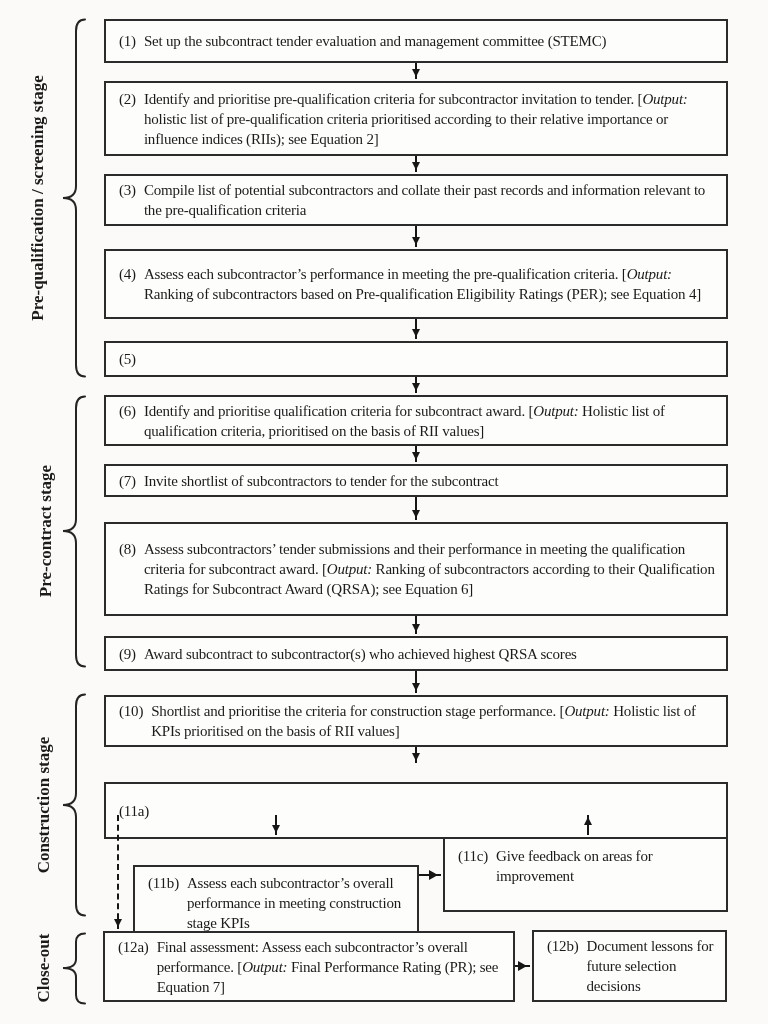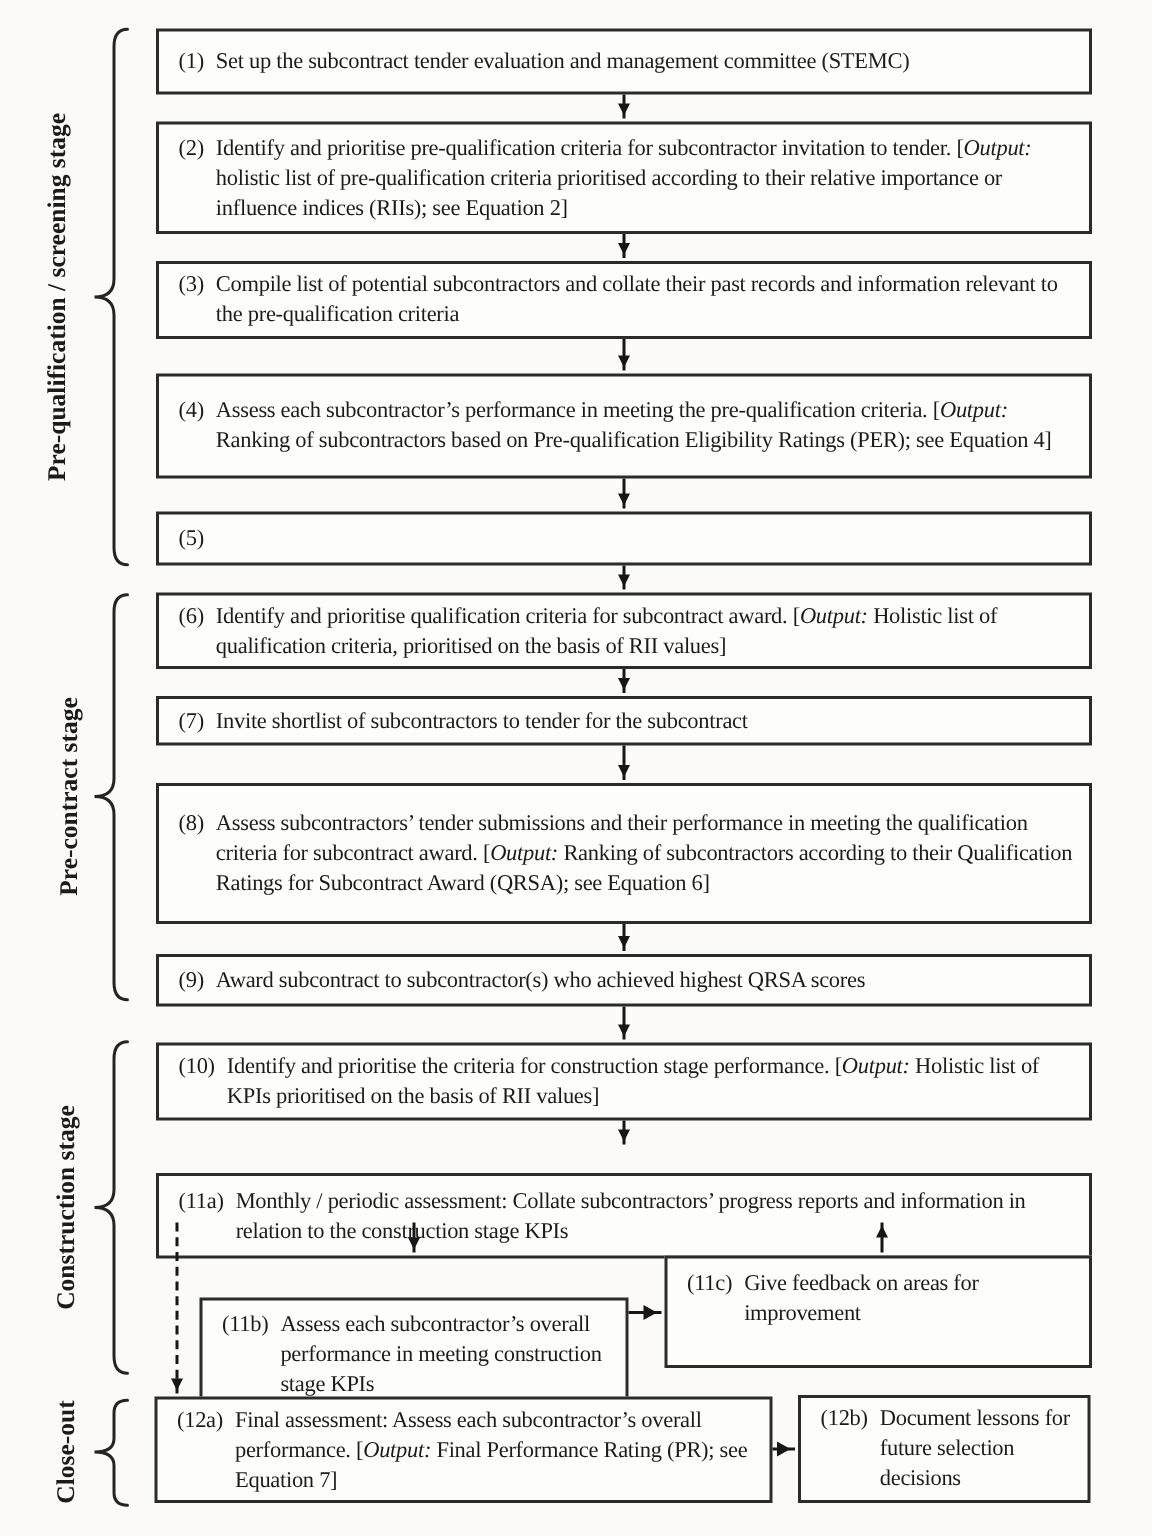--- a/index.html
+++ b/index.html
@@ -123,27 +123,26 @@
   <div class="box" style="left:104px;top:636px;width:624px;height:35px;">
     <div class="inner">
         <span class="num">(9)</span>
         <span class="txt"><span>Award subcontract to subcontractor(s) who achieved highest QRSA scores</span></span>
       </div>
   </div>
 
   <div class="box" style="left:104px;top:695px;width:624px;height:52px;">
     <div class="inner">
         <span class="num">(10)</span>
-        <span class="txt"><span>Identify and prioritise the criteria for construction stage performance. [</span><i>Output:</i><span> Holistic list of KPIs prioritised on the basis of RII values]</span></span>
+        <span class="txt"><span>Shortlist and prioritise the criteria for construction stage performance. [</span><i>Output:</i><span> Holistic list of KPIs prioritised on the basis of RII values]</span></span>
       </div>
   </div>
   <div class="box" style="left:104px;top:782px;width:624px;height:57px;">
     <div class="inner">
         <span class="num">(11a)</span>
-        <span class="txt"><span>Monthly / periodic assessment: Collate subcontractors’ progress reports and information in relation to the construction stage KPIs</span></span>
       </div>
   </div>
   <div class="box" style="left:133px;top:837px;width:286px;height:75px;margin-top:28px;">
     <div class="inner">
         <span class="num">(11b)</span>
         <span class="txt"><span>Assess each subcontractor’s overall performance in meeting construction stage KPIs</span></span>
       </div>
   </div>
   <div class="box top" style="left:443px;top:837px;width:285px;height:75px;">
     <div class="inner">

